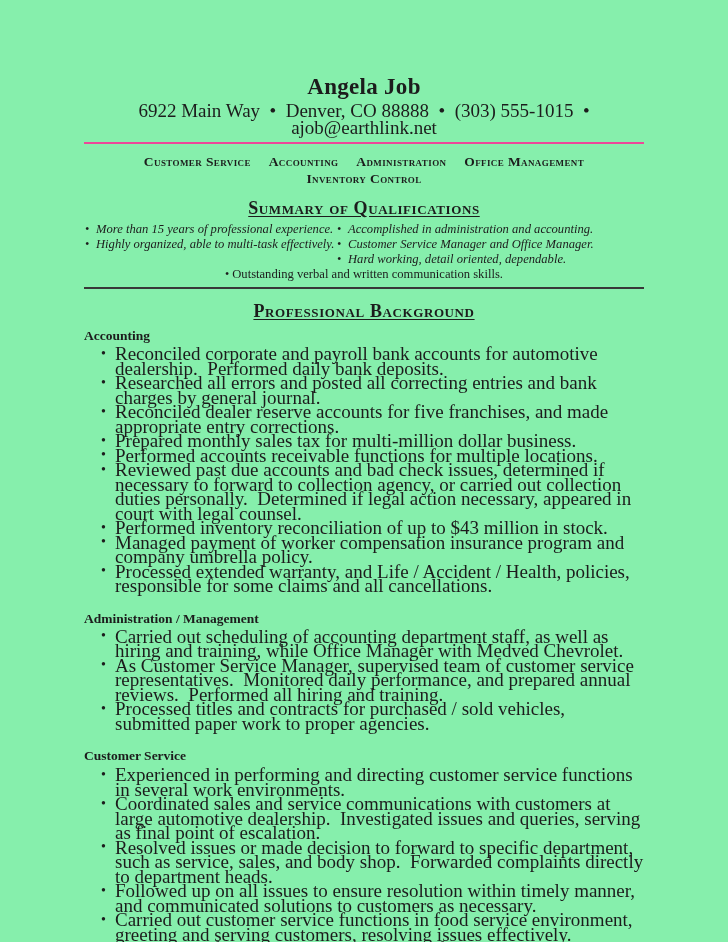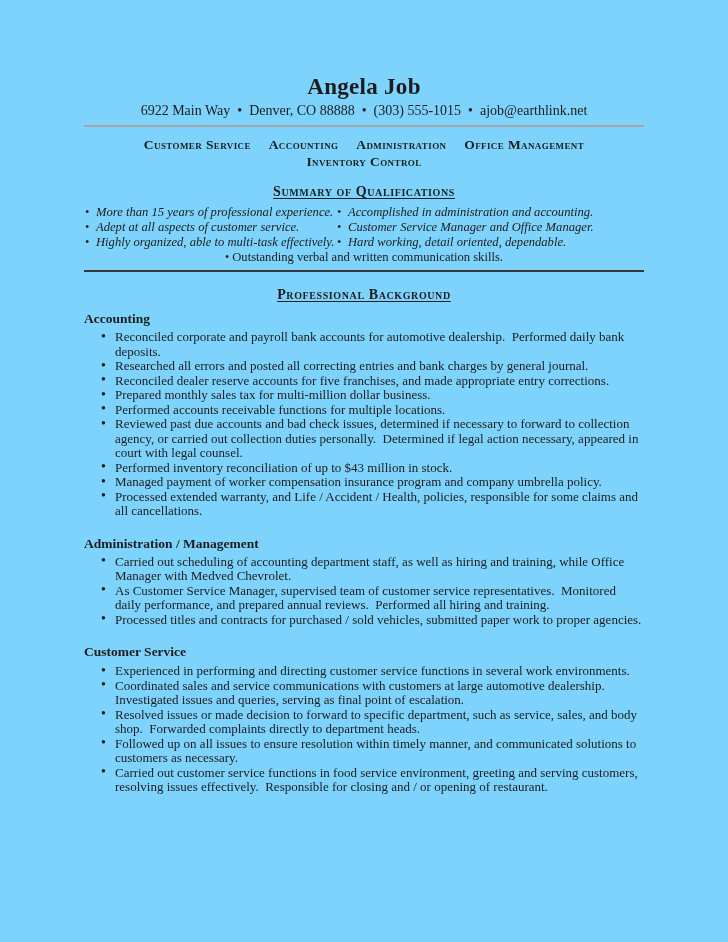--- a/index.html
+++ b/index.html
@@ -9,53 +9,53 @@
     height: 942px;
     margin: 0 auto;
     font-family: "Liberation Serif", "DejaVu Serif", serif;
     color: #1c1c1c;
     overflow: hidden;
   }
   .page {
     width: 728px;
     height: 942px;
     padding: 74px 84px 0 84px;
-    background: #7dd3fc;
+    background: #86efac;
   }
   
   .name {
     text-align: center;
     font-size: 23px;
     font-weight: bold;
     line-height: 26px;
     letter-spacing: 0.3px;
   }
   .contact {
     text-align: center;
-    font-size: 14px;
+    font-size: 19px;
     line-height: 17px;
     margin-top: 2px;
     padding-bottom: 6px;
-    border-bottom: 2px solid #a3a3a3;
+    border-bottom: 2px solid #ec4899;
     white-space: pre-wrap;
   }
   .keywords {
     margin-top: 9px;
     text-align: center;
     font-size: 13.5px;
     line-height: 17px;
     font-weight: bold;
     font-variant: small-caps;
     letter-spacing: 0.4px;
   }
   .keywords span { display: inline-block; margin: 0 7px; }
   
   .sec-title {
     text-align: center;
-    font-size: 14px;
+    font-size: 18px;
     line-height: 17px;
     font-weight: bold;
     font-variant: small-caps;
     letter-spacing: 0.6px;
     text-decoration: underline;
     text-underline-offset: 2px;
   }
   .sec-title.summary { margin-top: 13px; }
   .sec-title.background { margin-top: 14px; }
   
@@ -91,21 +91,21 @@
   
   .cat-heading {
     font-size: 13.5px;
     line-height: 17px;
     font-weight: bold;
   }
   .cat-heading.first { margin-top: 7px; }
   .cat-heading.later { margin-top: 16px; }
   .cat-list { list-style: none; margin-top: 3px; }
   .cat-list li {
-    font-size: 13px;
+    font-size: 19px;
     line-height: 14.5px;
     margin-left: 16px;
     padding-left: 15px;
     position: relative;
     white-space: pre-wrap;
   }
   .cat-list li::before {
     content: "\2022";
     position: absolute;
     left: 1px;
@@ -128,21 +128,20 @@
     <span>Administration</span>
     <span>Office Management</span>
     <span>Inventory Control</span>
   </div>
 
   <div class="sec-title summary">Summary of Qualifications</div>
 
   <div class="sum-cols">
     <ul class="sum-col left">
       <li>More than 15 years of professional experience.</li>
-      <li>Adept at all aspects of customer service.</li>
       <li>Highly organized, able to multi-task effectively.</li>
     </ul>
     <ul class="sum-col right">
       <li>Accomplished in administration and accounting.</li>
       <li>Customer Service Manager and Office Manager.</li>
       <li>Hard working, detail oriented, dependable.</li>
     </ul>
   </div>
   <div class="sum-center">Outstanding verbal and written communication skills.</div>
 

